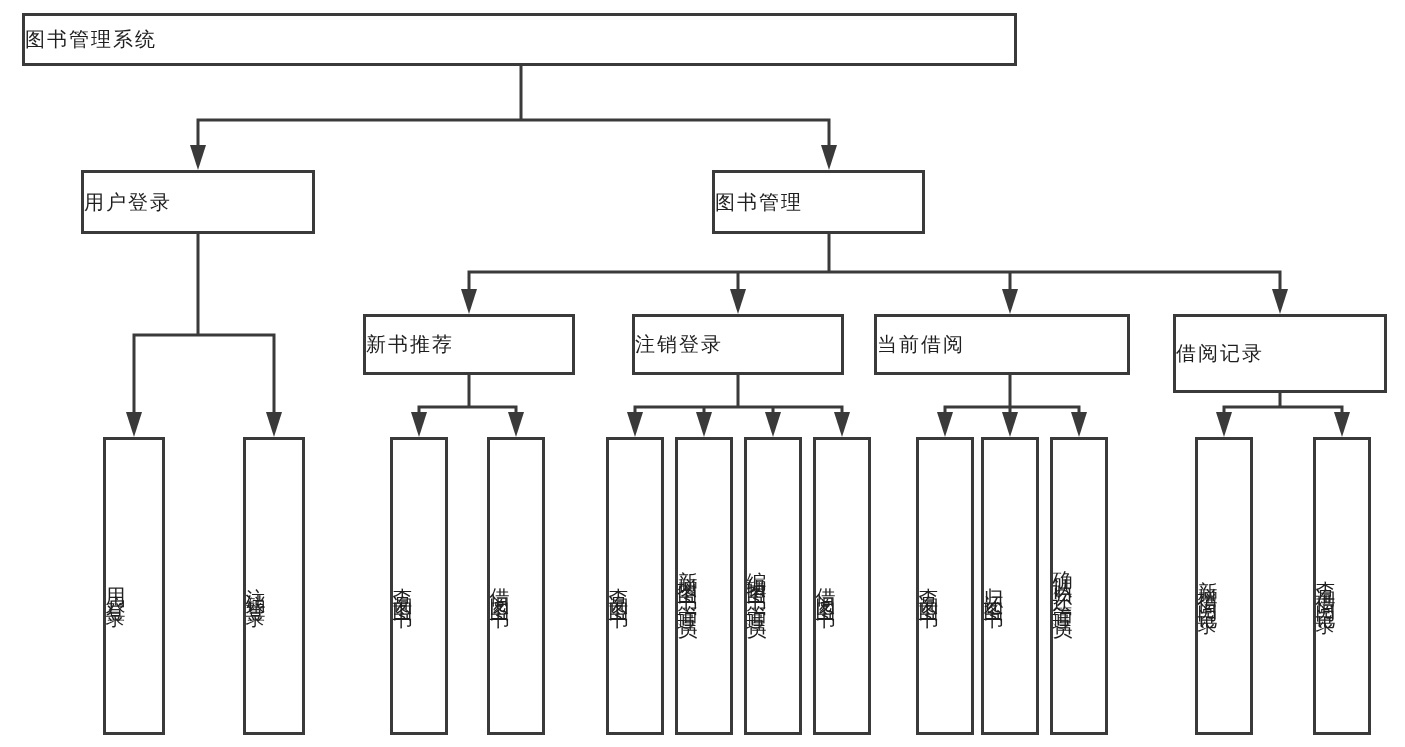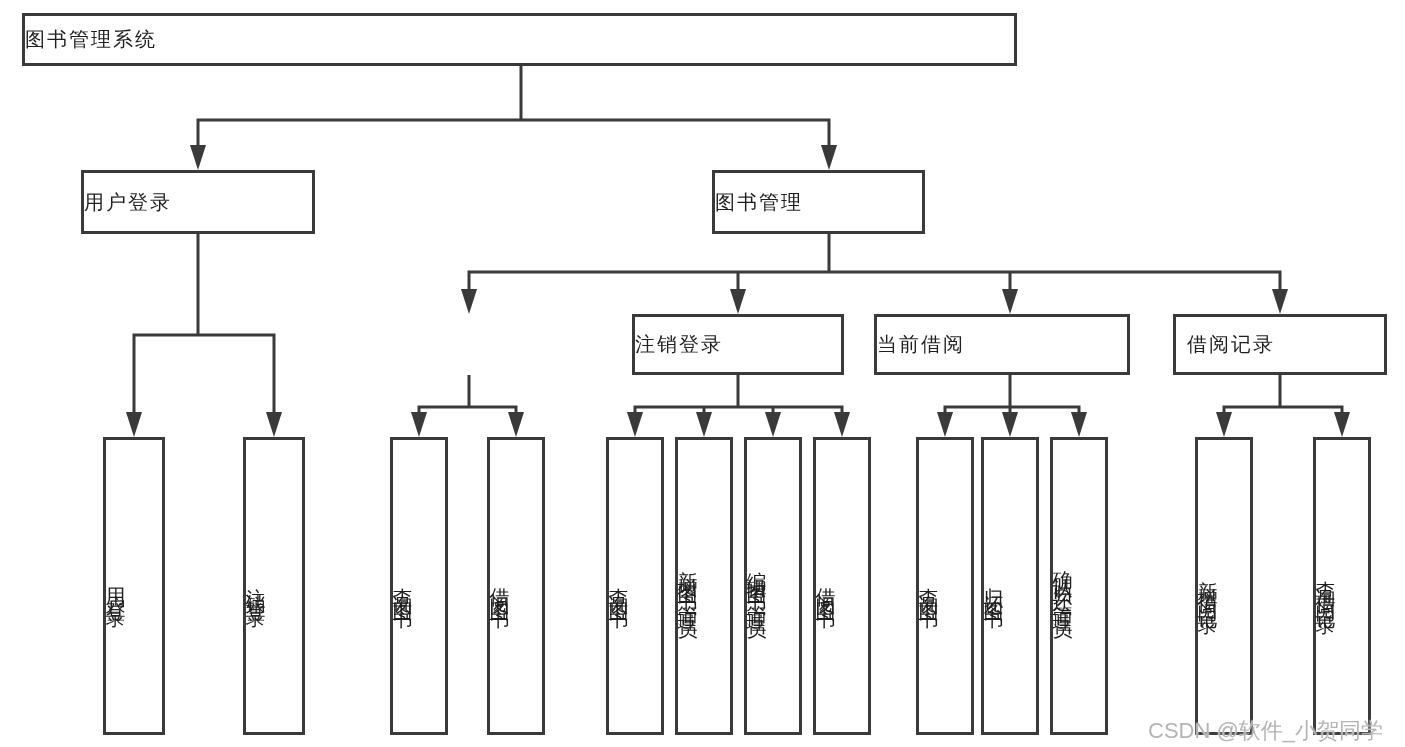--- a/index.html
+++ b/index.html
@@ -103,27 +103,30 @@
     <span class="label">图书管理系统</span>
   </div>
 
   <div class="node h" style="left:81px; top:170px; width:234px; height:64px;">
     <span class="label">用户登录</span>
   </div>
   <div class="node h" style="left:712px; top:170px; width:213px; height:64px;">
     <span class="label">图书管理</span>
   </div>
 
+  <div class="node h" style="left:363px; top:314px; width:212px; height:61px;">
+    <span class="label">新书推荐</span>
+  </div>
   <div class="node h" style="left:632px; top:314px; width:212px; height:61px;">
     <span class="label">注销登录</span>
   </div>
   <div class="node h" style="left:874px; top:314px; width:256px; height:61px;">
     <span class="label">当前借阅</span>
   </div>
-  <div class="node h" style="left:1173px; top:314px; width:214px; height:61px;padding-left:11px;">
+  <div class="node h" style="left:1173px; top:314px; width:214px; height:79px;">
     <span class="label">借阅记录</span>
   </div>
 
   <div class="node v" style="left:103px; top:437px; width:62px; height:298px;">
     <span class="label">用户登录</span>
   </div>
   <div class="node v" style="left:243px; top:437px; width:62px; height:298px;">
     <span class="label">注销登录</span>
   </div>
 
@@ -157,15 +160,14 @@
     <span class="label">确认归还（管理员）</span>
   </div>
 
   <div class="node v" style="left:1195px; top:437px; width:58px; height:298px;">
     <span class="label">新增借阅记录</span>
   </div>
   <div class="node v" style="left:1313px; top:437px; width:58px; height:298px;">
     <span class="label">查询借阅记录</span>
   </div>
 
-  <div class="watermark">CSDN @软件_小贺同学</div>
 
 </div>
 
 </body></html>

